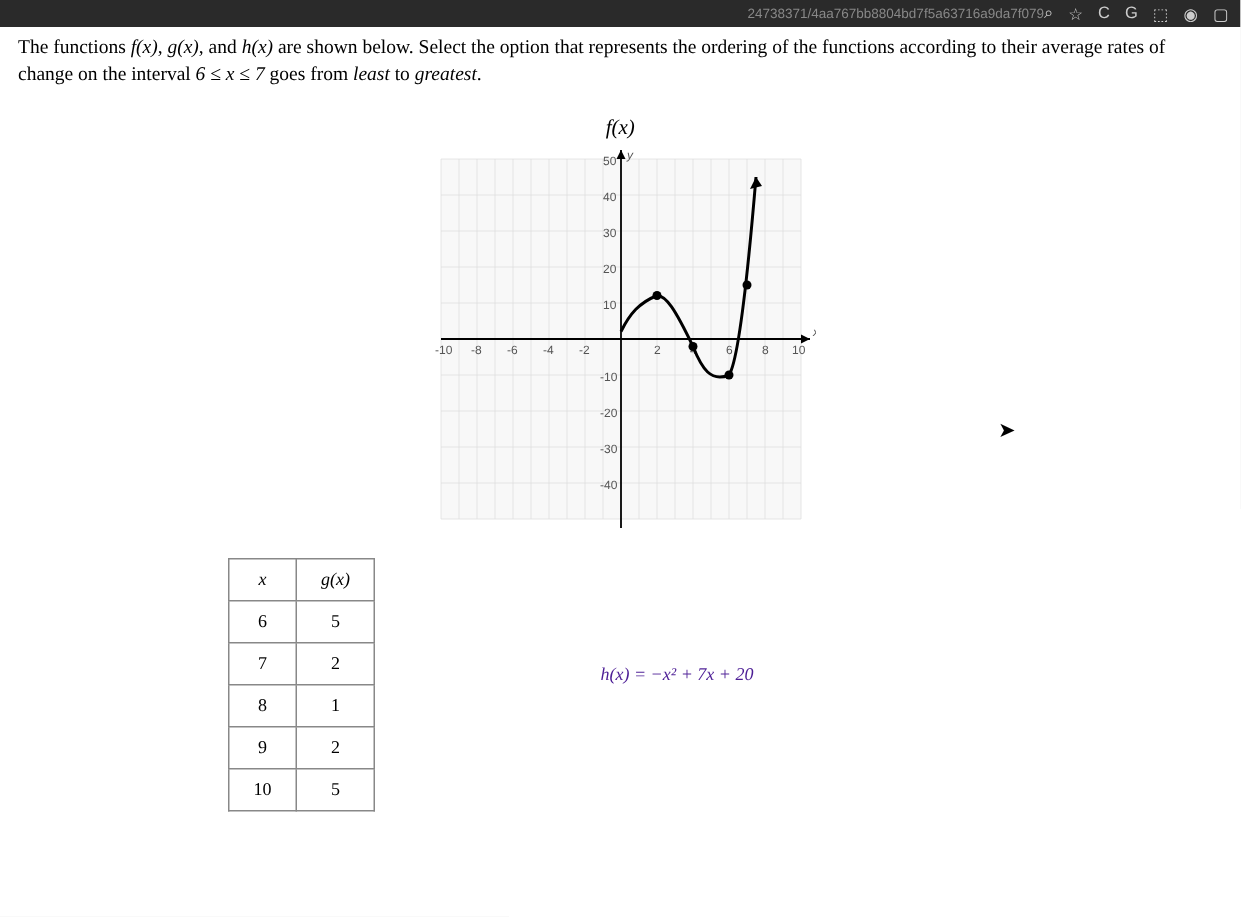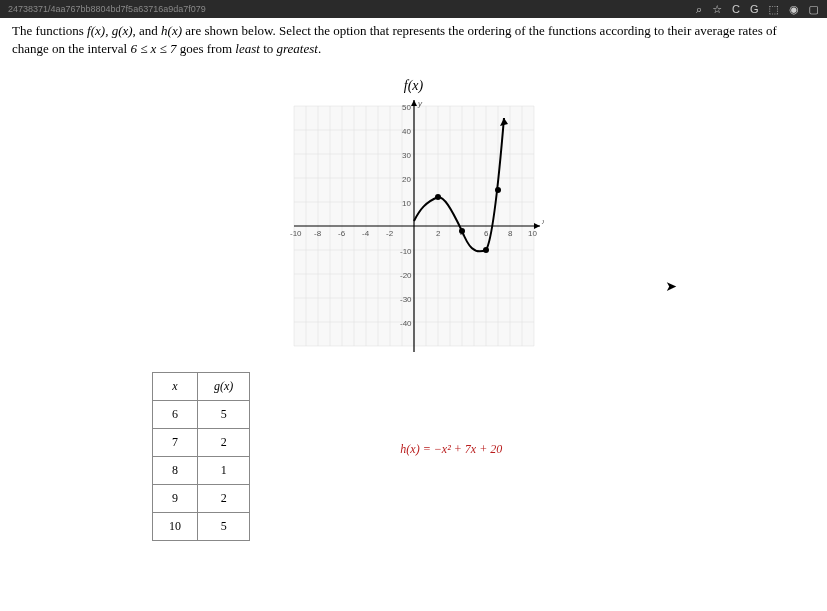--- a/index.html
+++ b/index.html
@@ -11,21 +11,21 @@
       overflow: hidden;
     }
     .browser-bar {
       background: #2a2a2a;
       color: #999;
       font-family: Arial, sans-serif;
       font-size: 10px;
       padding: 3px 8px;
       display: flex;
       align-items: center;
-      justify-content: space-between;
+      justify-content: flex-end;
       height: 18px;
     }
     .url-text { color: #888; font-size: 9px; }
     .browser-icons { display: flex; gap: 10px; align-items: center; color: #ccc; font-size: 11px; }
     .browser-icons span { cursor: default; }
     .content {
       background: #fff;
       padding: 4px 12px 12px 12px;
       height: calc(100% - 18px);
       position: relative;
@@ -71,21 +71,21 @@
       text-align: center;
       font-weight: normal;
       background: #fff;
     }
     .gx-table th { font-style: italic; }
     .hx-formula {
       font-style: italic;
       font-size: 12px;
       margin-left: 150px;
       margin-top: 70px;
-      color: #b91c1c;
+      color: #4c1d95;
     }
     .cursor {
       position: absolute;
       top: 260px;
       right: 150px;
       font-size: 14px;
       color: #000;
     }
     .axis-label {
       font-size: 8px;

